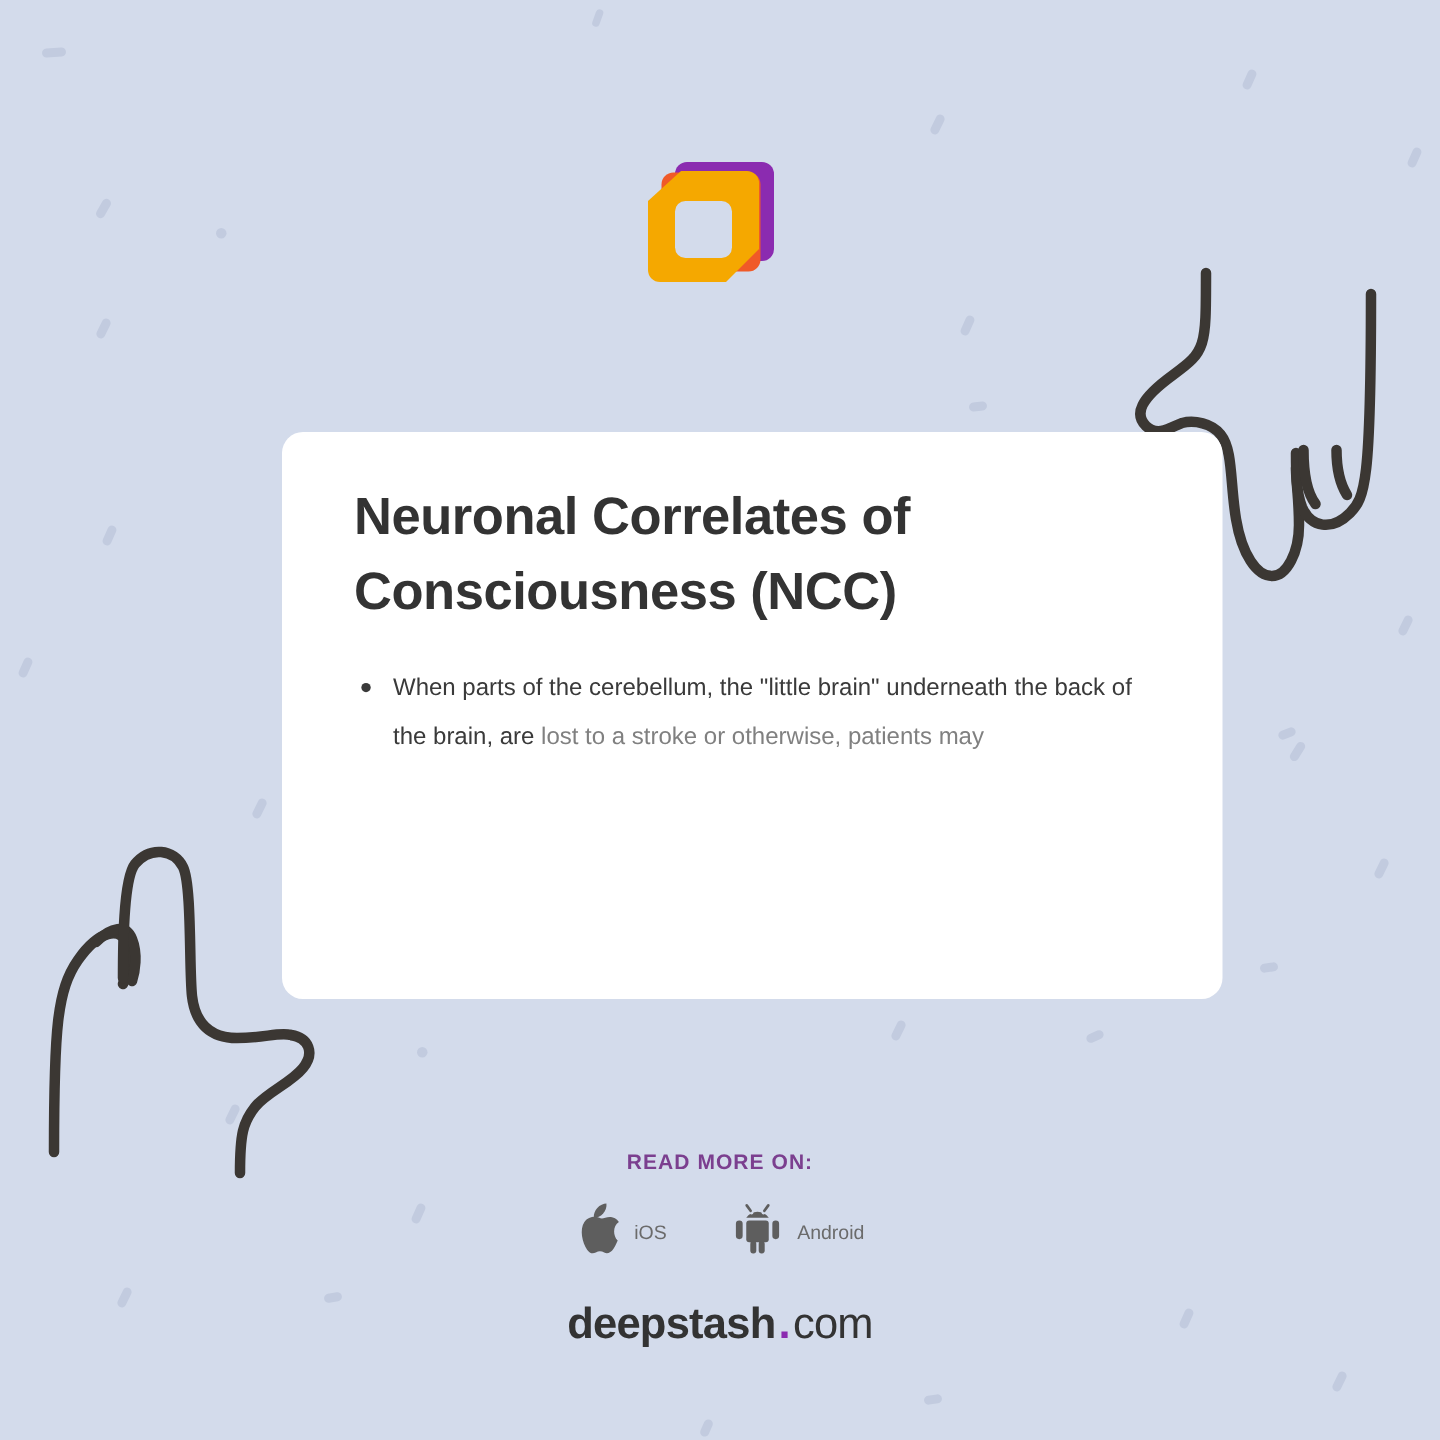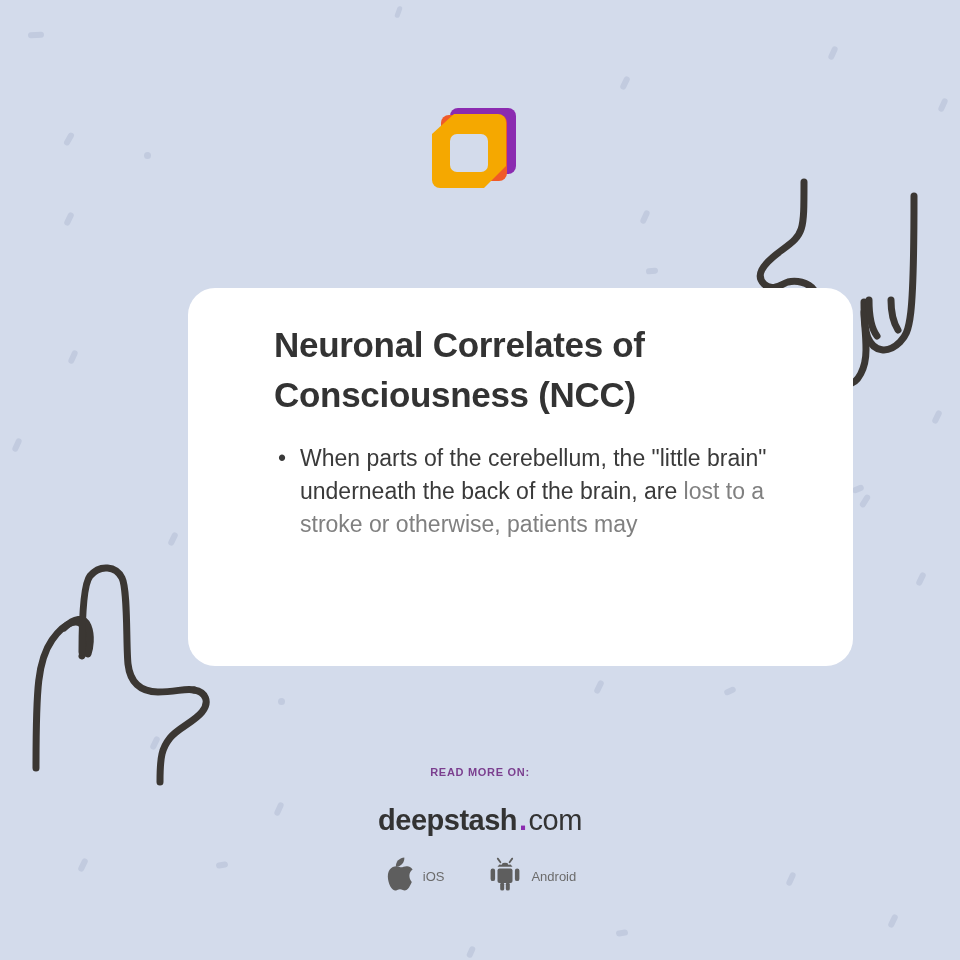--- a/index.html
+++ b/index.html
@@ -52,23 +52,22 @@
   }
 
   
   #card {
     position: absolute;
     left: 188px;
     top: 288px;
     width: 627px;
     height: 378px;
     background: #ffffff;
-    border-radius: 27px;
+    border-radius: 14px;
     overflow: hidden;
-    padding-left: 38px;
   }
   #card-inner {
     padding: 32px 48px 0 48px;
   }
   #card-title {
     margin: 0;
     font-size: 35px;
     line-height: 50px;
     font-weight: bold;
     color: #333333;
@@ -80,21 +79,21 @@
     line-height: 33px;
     color: #3a3a3a;
   }
   #card-bullets {
     margin: 22px 0 0 0;
     padding: 0 0 0 26px;
     list-style: none;
   }
   #card-bullets li {
     position: relative;
-    font-size: 23px;
+    font-size: 16px;
     line-height: 33px;
     color: #3a3a3a;
   }
   #card-bullets li::before {
     content: "•";
     position: absolute;
     left: -22px;
     top: 0;
     font-size: 23px;
     color: #3a3a3a;
@@ -103,21 +102,21 @@
 
   
   #footer {
     position: absolute;
     left: 0;
     top: 766px;
     width: 960px;
     text-align: center;
   }
   #read-more-on {
-    font-size: 11px;
+    font-size: 14px;
     font-weight: bold;
     letter-spacing: 0.7px;
     color: #7b3f8f;
   }
   #wordmark {
     margin-top: 26px;
     font-size: 29px;
     color: #333333;
     letter-spacing: -0.5px;
     white-space: nowrap;
@@ -219,22 +218,20 @@
           <span>When parts of the cerebellum, the "little brain" underneath the back of the brain, are</span>
           <span class="fade-1">lost to a stroke or otherwise, patients may</span>
         </li>
       </ul>
     </div>
   </div>
 
   <div id="footer">
     <div id="read-more-on">READ MORE ON:</div>
 
-    <div id="wordmark"><span id="wordmark-name">deepstash</span><span id="wordmark-dot">.</span><span id="wordmark-tld">com</span></div>
-
     <div id="stores">
       <div class="store">
         <span>
           <svg width="30" height="34" viewBox="0 0 30 34">
             <path d="M20.3 0.4 C20.6 2.9 19.6 5.3 18.1 7 C16.6 8.7 14.2 10 11.9 9.8 C11.6 7.4 12.7 4.9 14.2 3.3 C15.8 1.6 18.4 0.4 20.3 0.4 Z" fill="#5e5e5e"></path>
             <path d="M27.8 25 C26.8 27.4 26.3 28.4 25 30.5 C23.2 33.4 20.6 34 18.8 33 C16.9 32 15.2 31.9 13.2 33 C11.1 34 9.1 33.6 7.4 31.1 C4.2 26.5 2.2 17.7 5.6 12.7 C7.3 10.2 10 9.2 12.5 9.2 C14.4 9.2 16.1 10.3 17.3 10.3 C18.5 10.3 21 9 23.3 9.3 C24.9 9.5 27.1 10.3 28.6 12.6 C24.3 15.3 24.7 22 27.8 25 Z" fill="#5e5e5e"></path>
           </svg>
         </span>
         <span class="store-label">iOS</span>
       </div>
@@ -250,15 +247,17 @@
             <rect x="9.5" y="11.6" width="15" height="14.5" rx="2" fill="#5e5e5e"></rect>
             <rect x="2.6" y="11.6" width="4.5" height="12.5" rx="2.2" fill="#5e5e5e"></rect>
             <rect x="26.9" y="11.6" width="4.5" height="12.5" rx="2.2" fill="#5e5e5e"></rect>
             <rect x="12.2" y="25.4" width="4" height="8.2" rx="1.9" fill="#5e5e5e"></rect>
             <rect x="17.8" y="25.4" width="4" height="8.2" rx="1.9" fill="#5e5e5e"></rect>
           </svg>
         </span>
         <span class="store-label">Android</span>
       </div>
     </div>
+
+    <div id="wordmark"><span id="wordmark-name">deepstash</span><span id="wordmark-dot">.</span><span id="wordmark-tld">com</span></div>
   </div>
 
 </div>
 
 </body></html>

